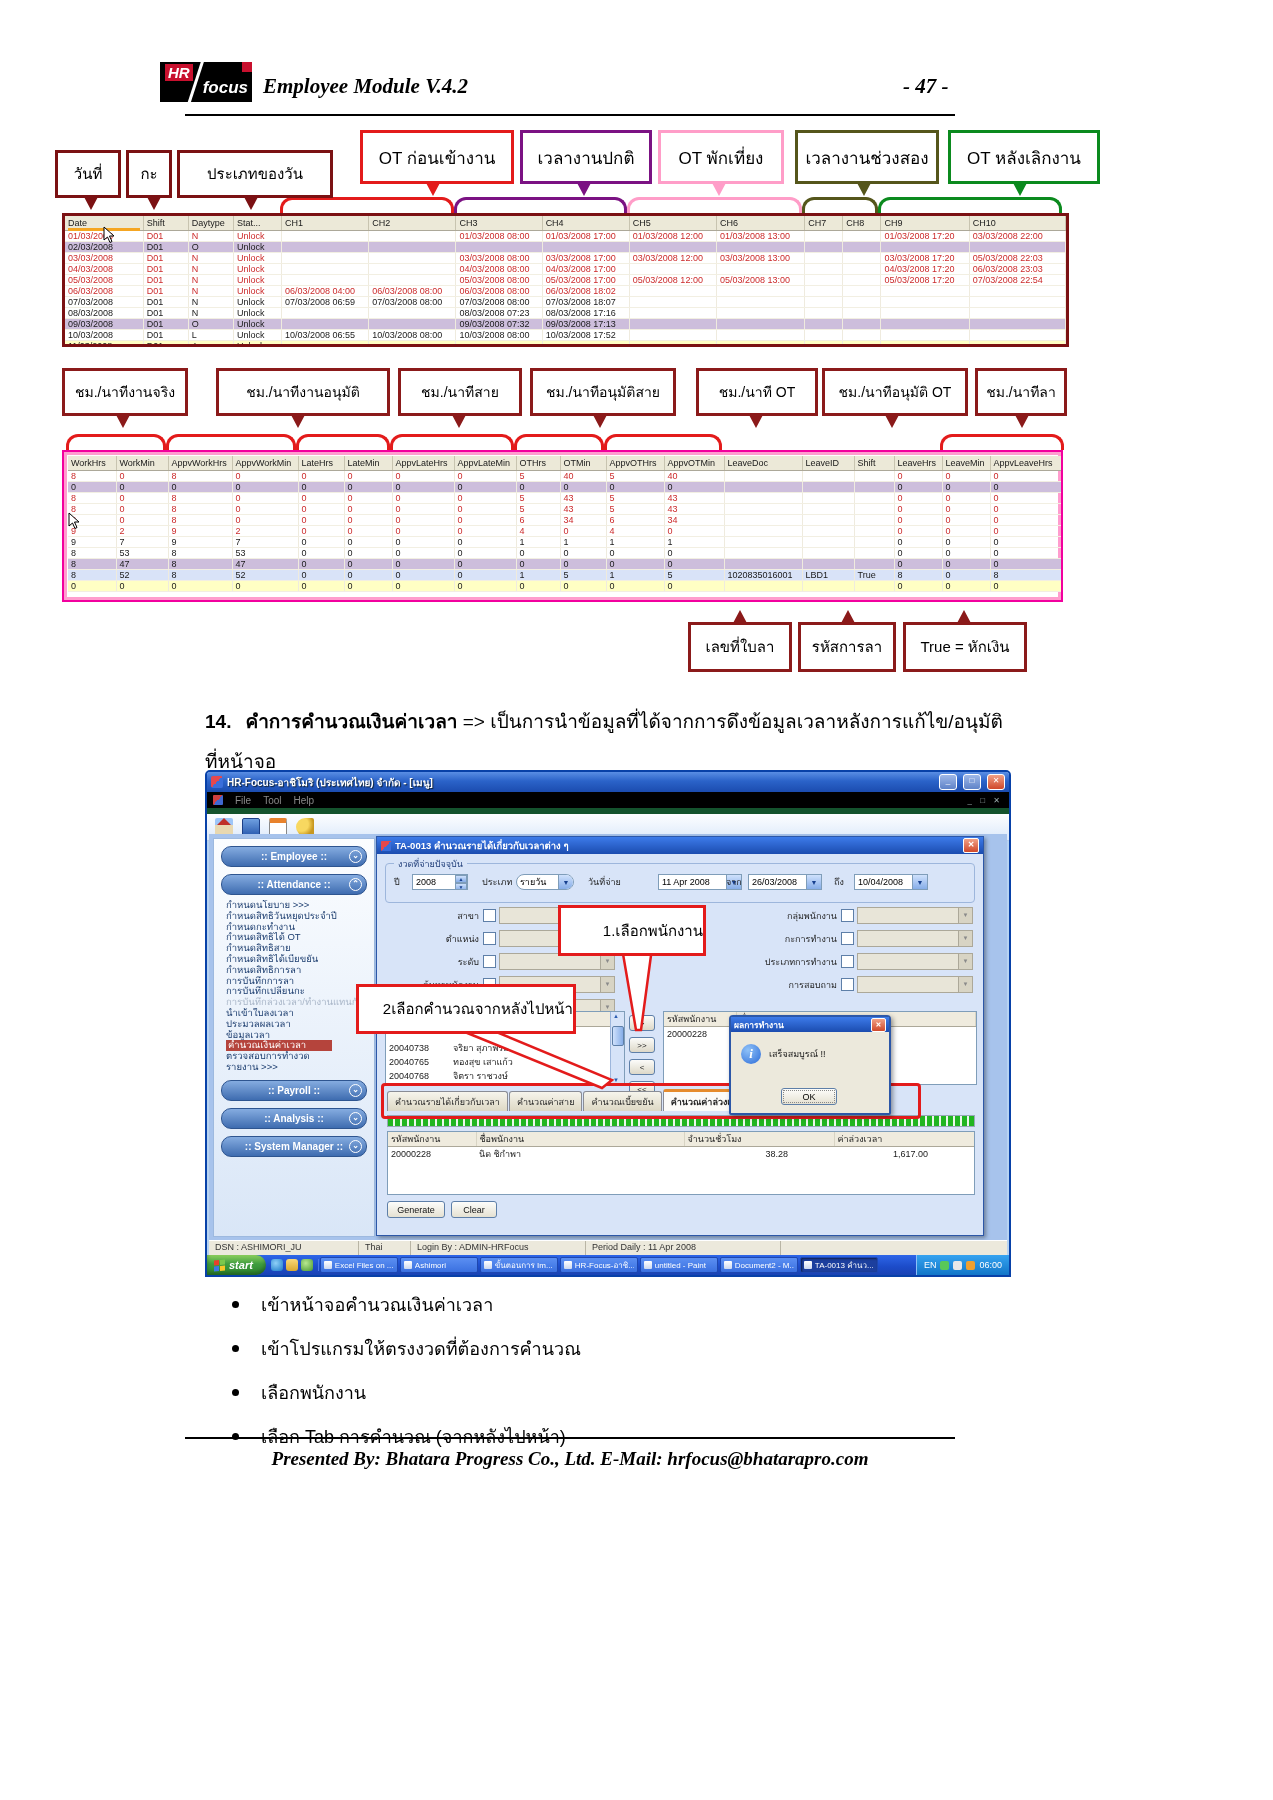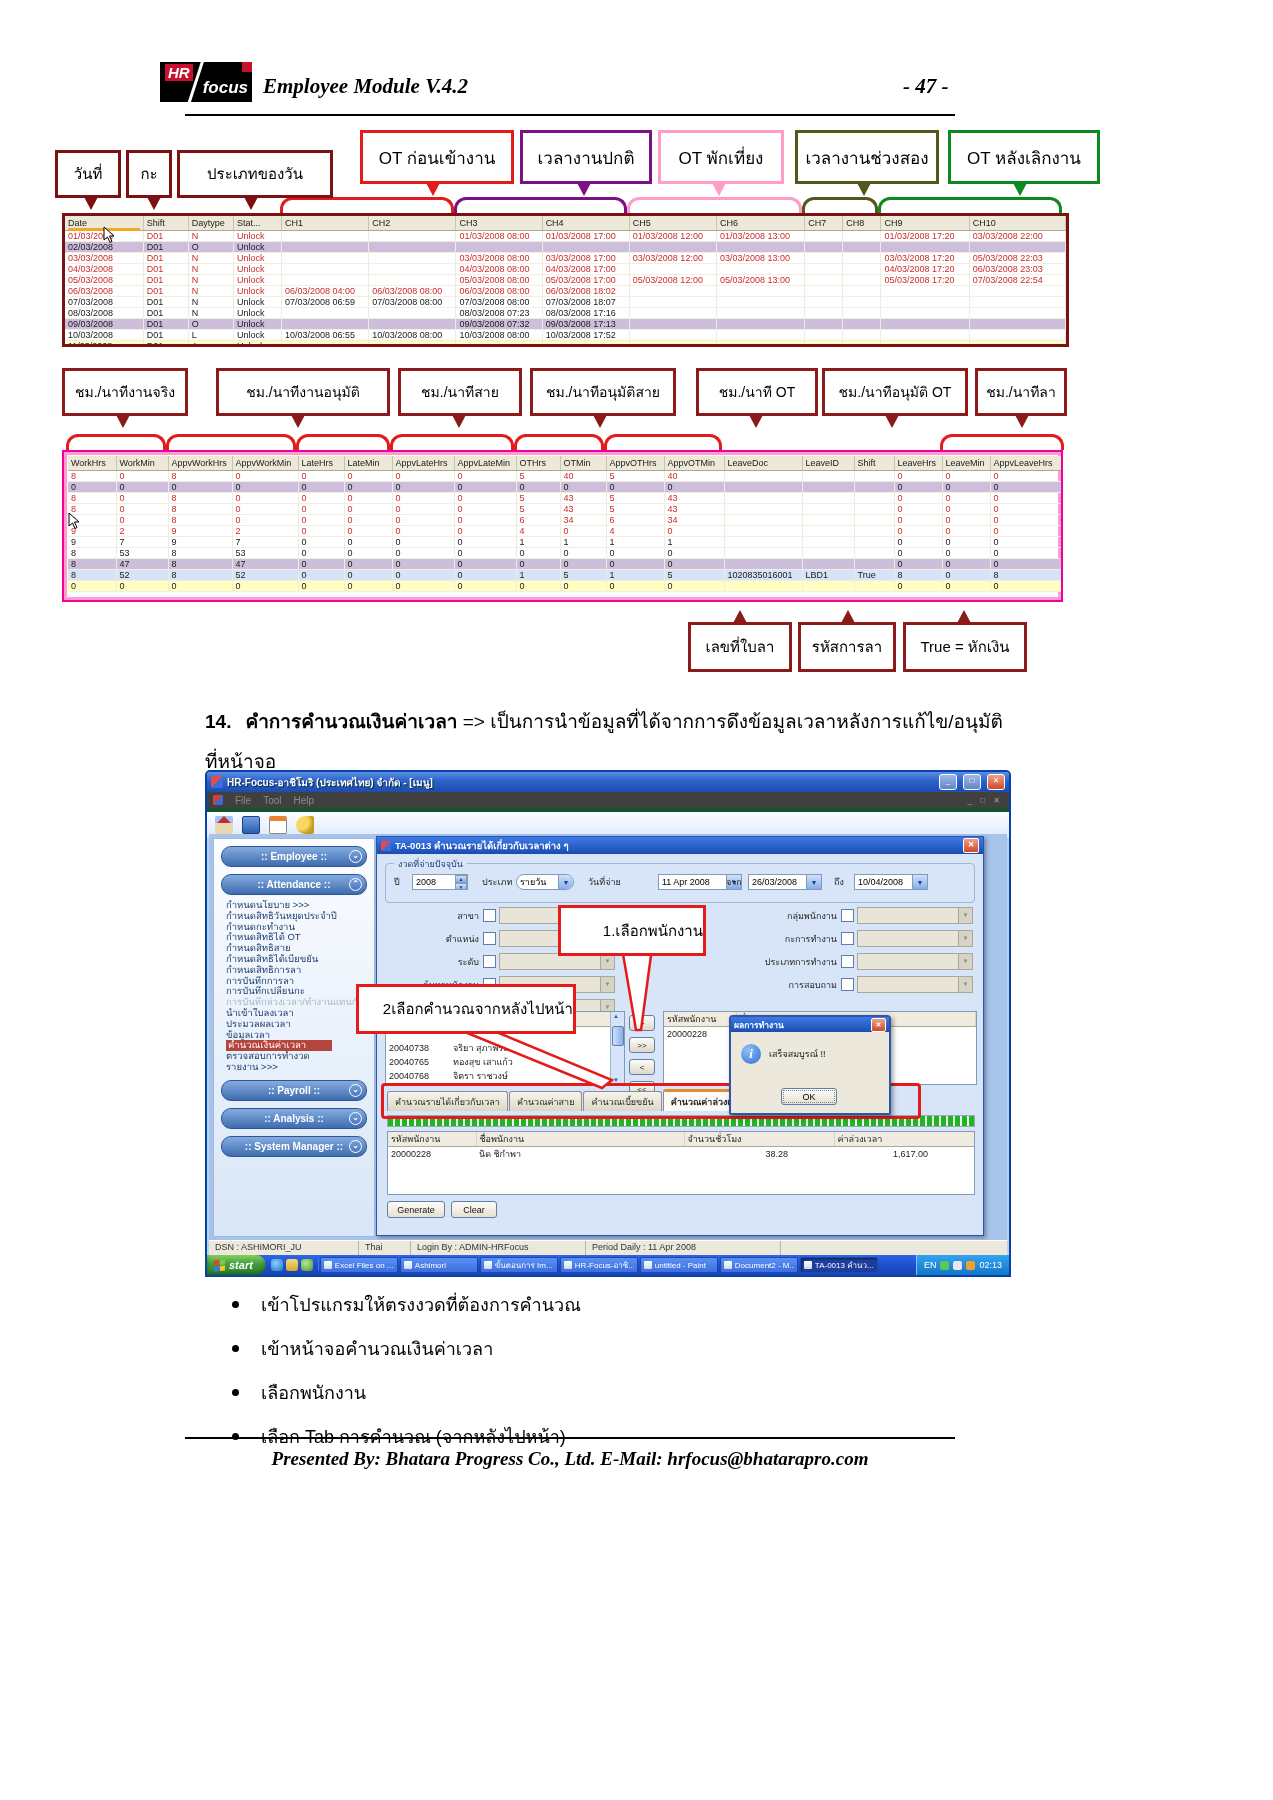--- a/index.html
+++ b/index.html
@@ -42,21 +42,21 @@
   .bullet-dot{width:7px;height:7px;border-radius:50%;background:#000;margin-right:22px;flex:none;}
   
   .ftr-text{position:absolute;left:185px;top:1448px;width:770px;text-align:center;font-family:"Liberation Serif",serif;font-weight:bold;font-style:italic;font-size:19px;color:#000;}
   
   .app{position:absolute;left:205px;top:770px;width:806px;height:507px;background:#B7D3F2;border:2px solid #0841A8;border-radius:5px 5px 0 0;box-sizing:border-box;font-size:10px;}
   .titlebar{height:20px;background:linear-gradient(180deg,#5A8EE4,#2B63C9 45%,#1B4CAF);display:flex;align-items:center;padding:0 4px;gap:4px;border-radius:3px 3px 0 0;}
   .titlebar .t-ico{width:12px;height:12px;background:linear-gradient(135deg,#E5484D 50%,#3A6EDB 50%);border-radius:2px;flex:none;}
   .titlebar .t-text{color:#fff;font-weight:bold;font-size:10px;white-space:nowrap;overflow:hidden;flex:1;text-shadow:1px 1px 1px #123;}
   .winbtn{width:16px;height:14px;border:1px solid #fff;border-radius:3px;background:linear-gradient(#9FB8E8,#5F83C8);color:#fff;font-size:8px;line-height:12px;text-align:center;margin-left:2px;}
   .winbtn.x{background:linear-gradient(#F0A086,#D0482A);}
-  .menubar{height:16px;background:#404040;border-bottom:4px solid #14532d;display:flex;align-items:center;gap:12px;padding:0 6px;color:#8a8a8a;font-size:10px;}
+  .menubar{height:16px;background:#000000;border-bottom:6px solid #14532d;display:flex;align-items:center;gap:12px;padding:0 6px;color:#8a8a8a;font-size:10px;}
   .menu-item{cursor:default;}
   .mdi-ctl{margin-left:auto;color:#9aa;font-size:8px;letter-spacing:3px;}
   .menubar .m-ico{width:10px;height:10px;background:linear-gradient(135deg,#D04040 50%,#4068D0 50%);border-radius:1px;}
   .toolbar{height:26px;background:linear-gradient(#FDFEFF,#DCE9FA);display:flex;align-items:center;gap:9px;padding:0 8px;border-bottom:1px solid #B9CDE8;}
   .tb-ico{width:18px;height:18px;border-radius:2px;}
   .i-home{background:linear-gradient(#9EC6F8 40%,#E8D8B0 40%);position:relative;}
   .i-home::before{content:"";position:absolute;left:2px;top:0px;border-left:7px solid transparent;border-right:7px solid transparent;border-bottom:7px solid #C03028;}
   .i-ledger{background:linear-gradient(#6FA0E0,#2B5CB0);border:1px solid #1C4088;box-sizing:border-box;}
   .i-cal{background:#fff;border:1px solid #888;box-sizing:border-box;border-top:5px solid #E8822C;}
   .i-key{background:radial-gradient(circle at 30% 35%,#F8D860 40%,#C89820 70%);border-radius:50% 2px 2px 50%;}
@@ -1084,44 +1084,44 @@
           <div class="task-btn task-active">
             <span class="task-ico"></span>
             <span class="task-label">TA-0013 คำนว...</span>
           </div>
         </div>
       <div class="tray">
         <span>EN</span>
         <span class="tray-ico g"></span>
         <span class="tray-ico"></span>
         <span class="tray-ico o"></span>
-        <span>02:13</span>
+        <span>06:00</span>
       </div>
     </div>
   </div>
 
   <div class="app-co" style="left:558px;top:905px;width:142px;height:45px;">
       <span>1.เลือกพนักงาน</span>
     </div>
   <div class="app-co" style="left:356px;top:984px;width:214px;height:44px;">
       <span>2เลือกคำนวณจากหลังไปหน้า</span>
     </div>
   <svg class="overlay" width="1273" height="1800">
     <polygon points="622,948 652,948 641,1030 636,1030" fill="#ffffff" stroke="#E31B1B" stroke-width="2.5"></polygon>
     <polygon points="450,1026 482,1026 612,1080 602,1088" fill="#ffffff" stroke="#E31B1B" stroke-width="2.5"></polygon>
   </svg>
 
   <div class="bullets">
       <div class="bullet-line">
         <span class="bullet-dot"></span>
-        <span class="bullet-text">เข้าโปรแกรมให้ตรงงวดที่ต้องการคำนวณ</span>
+        <span class="bullet-text">เข้าหน้าจอคำนวณเงินค่าเวลา</span>
       </div>
       <div class="bullet-line">
         <span class="bullet-dot"></span>
-        <span class="bullet-text">เข้าหน้าจอคำนวณเงินค่าเวลา</span>
+        <span class="bullet-text">เข้าโปรแกรมให้ตรงงวดที่ต้องการคำนวณ</span>
       </div>
       <div class="bullet-line">
         <span class="bullet-dot"></span>
         <span class="bullet-text">เลือกพนักงาน</span>
       </div>
       <div class="bullet-line">
         <span class="bullet-dot"></span>
         <span class="bullet-text">เลือก Tab การคำนวณ (จากหลังไปหน้า)</span>
       </div>
     </div>

